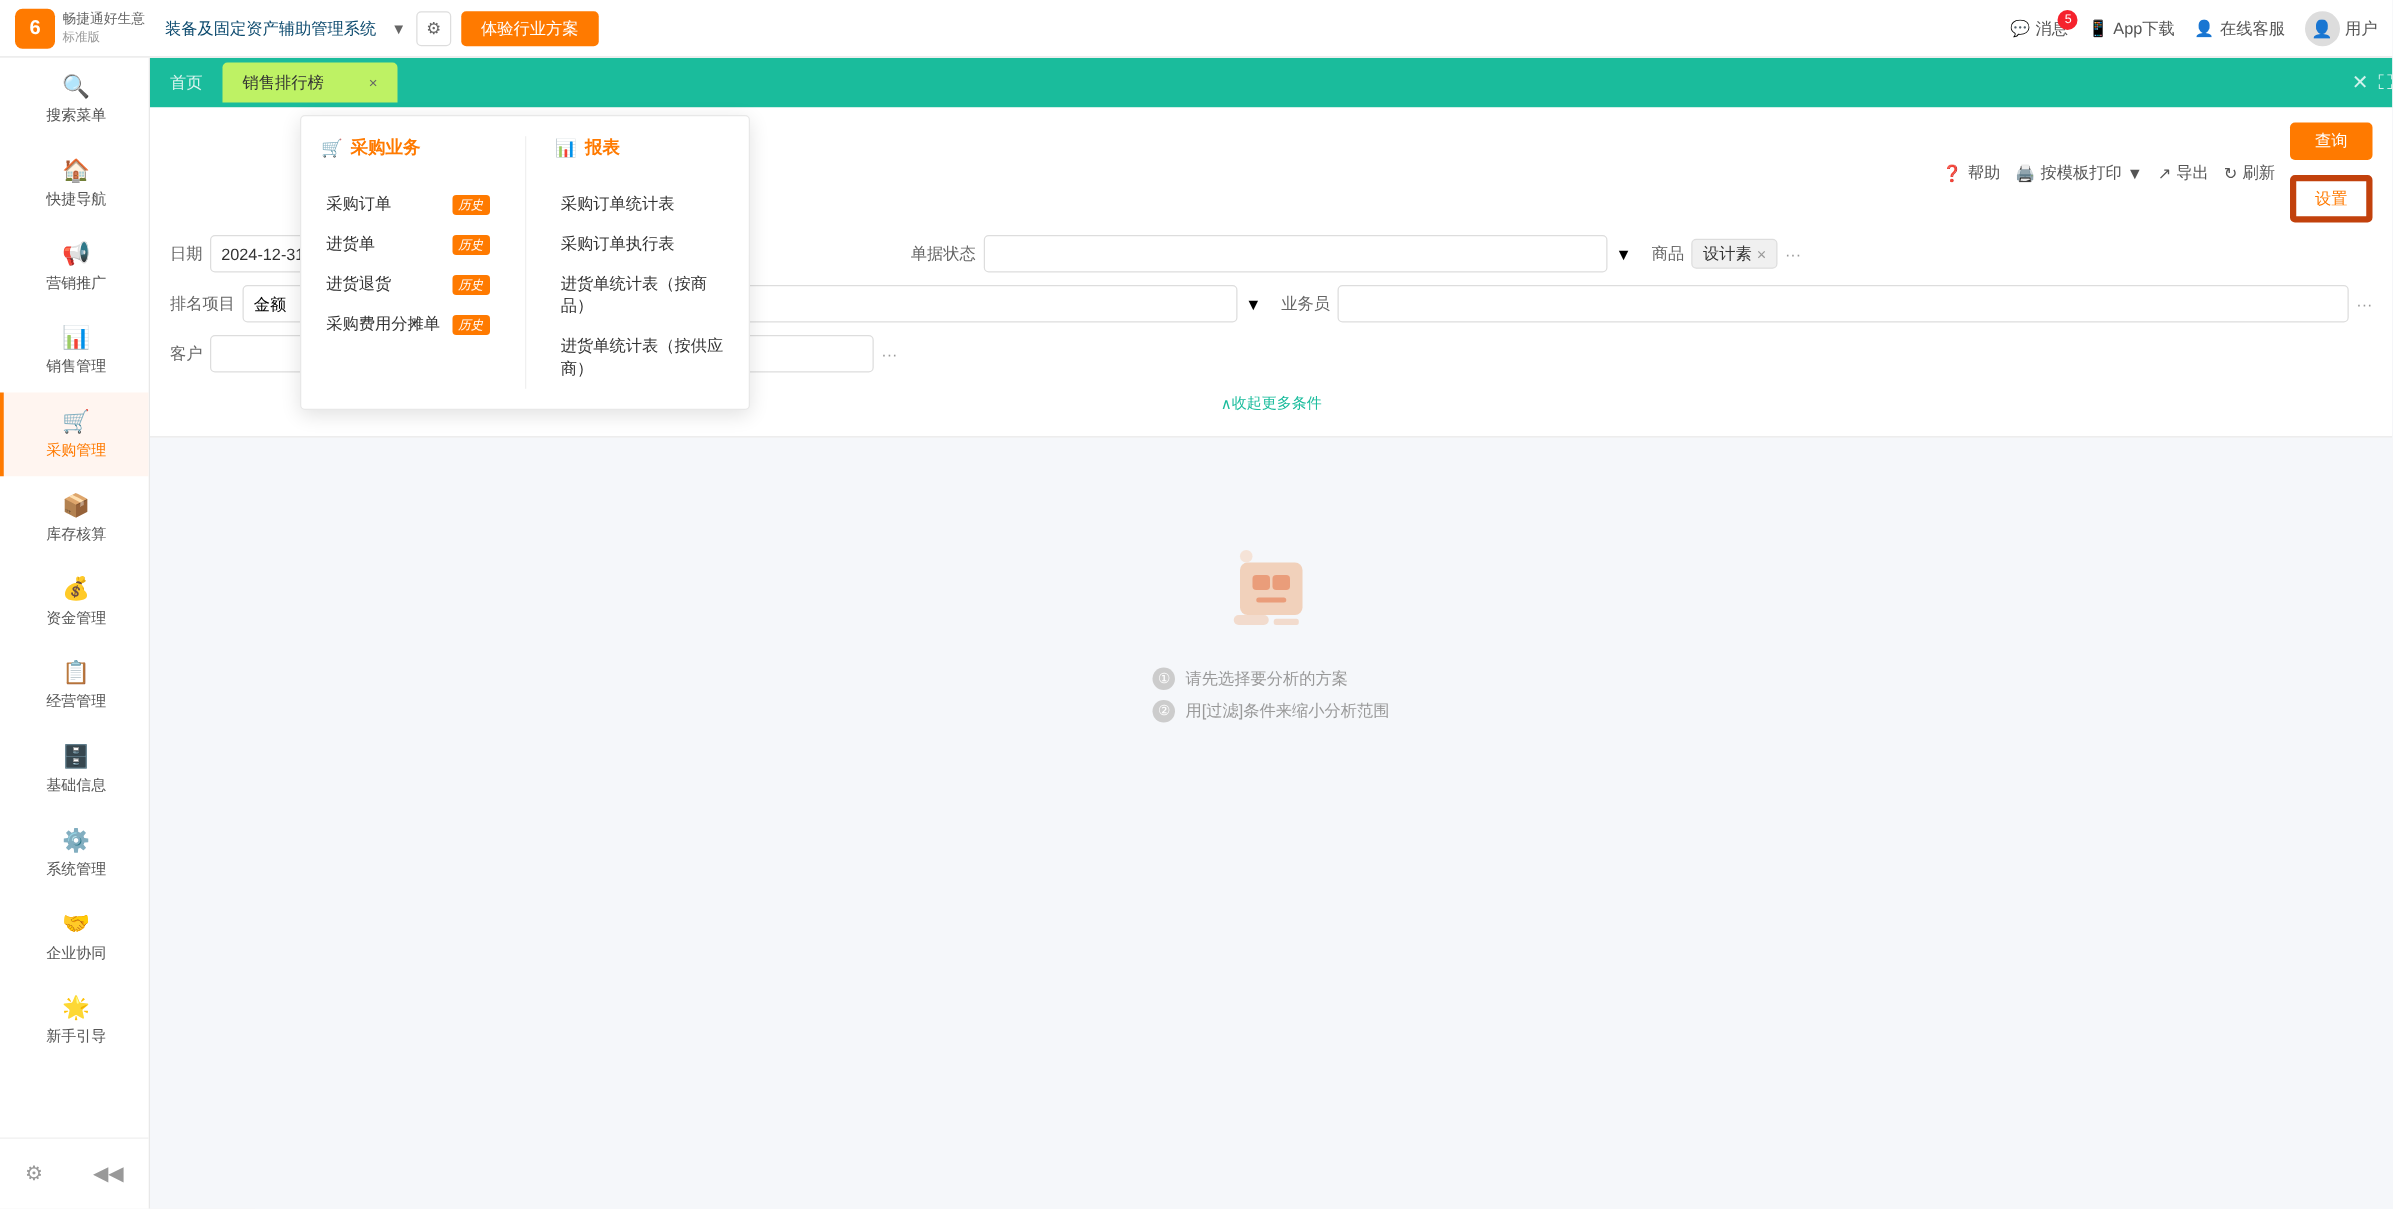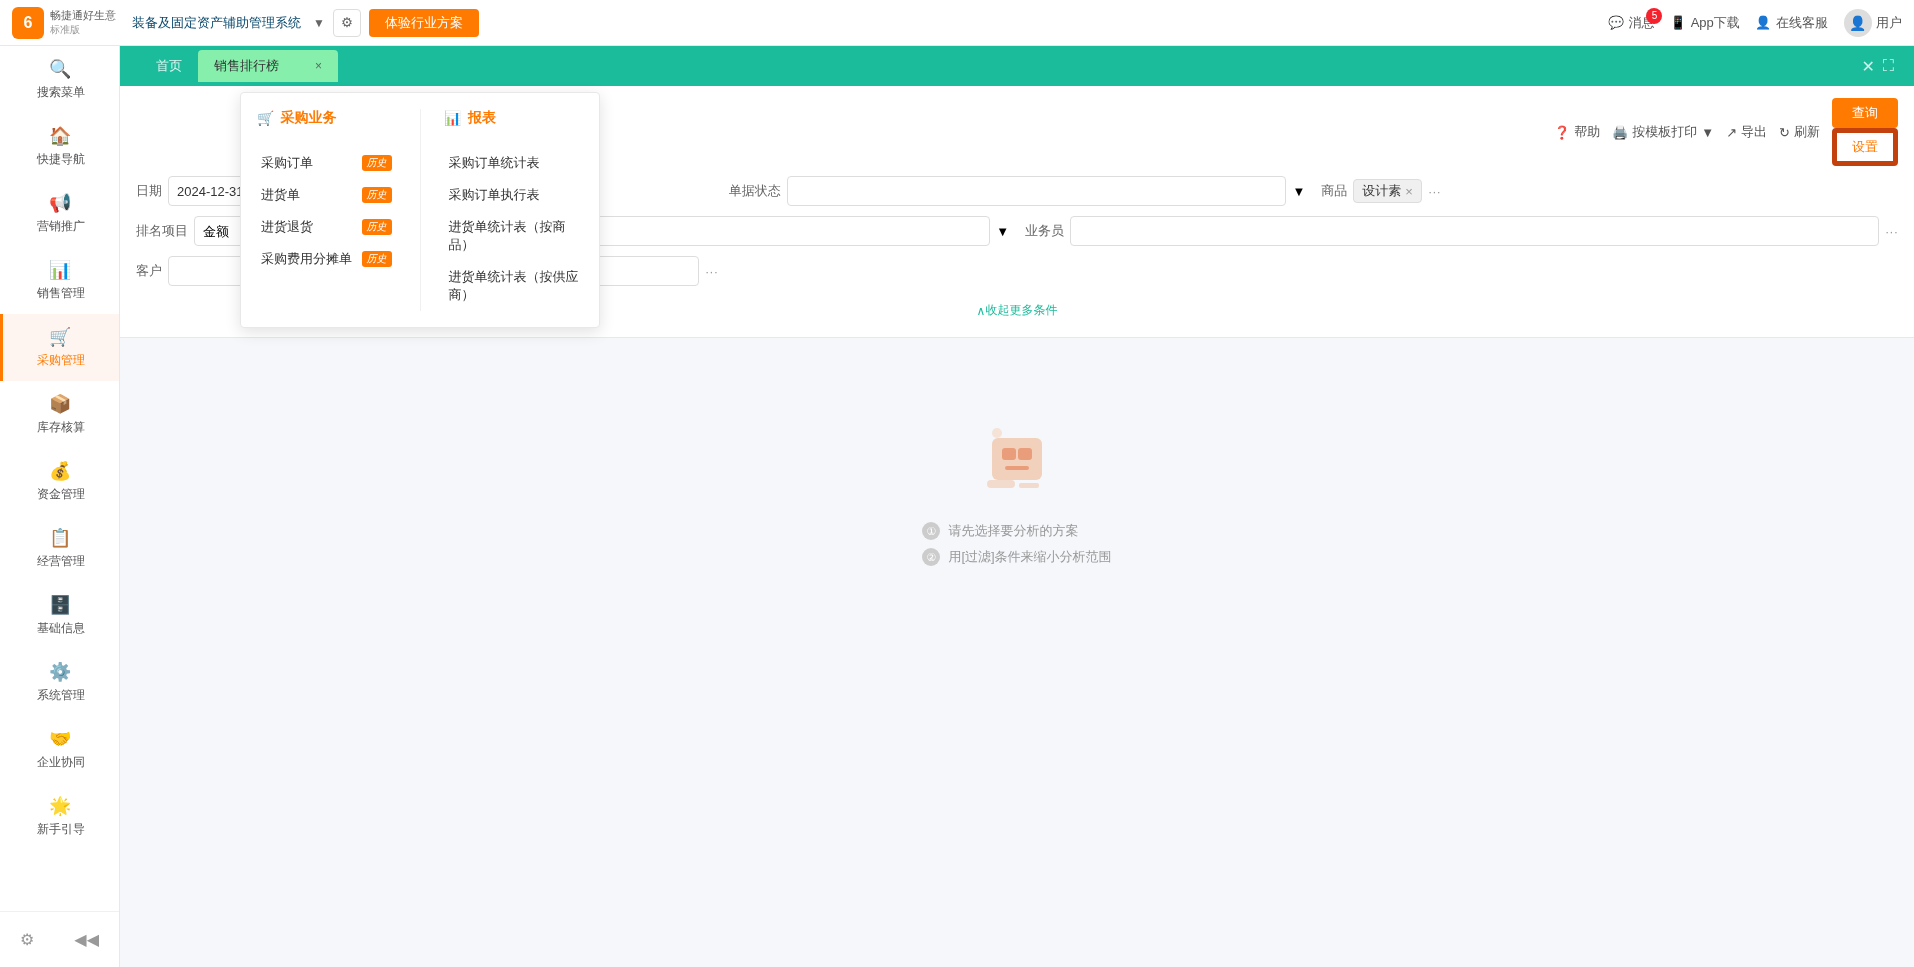--- a/index.html
+++ b/index.html
@@ -152,36 +152,36 @@
       overflow: hidden;
       position: relative;
     }
 
     
     .tab-bar {
       height: 40px;
       background: #1abc9c;
       display: flex;
       align-items: center;
-      padding: 0 20px;
+      padding: 0 0;
       flex-shrink: 0;
     }
     .tab-item {
       height: 32px;
       padding: 0 16px;
       display: flex;
       align-items: center;
       gap: 6px;
       cursor: pointer;
       color: rgba(255,255,255,0.85);
       font-size: 13px;
       border-radius: 4px 4px 0 0;
     }
     .tab-item.active {
-      background: #86efac;
+      background: #bef264;
       color: #333;
       gap: 36px;
     }
     .tab-item .tab-close {
       font-size: 12px;
       color: #999;
       cursor: pointer;
     }
     .tab-item.active .tab-close { color: #666; }
 
@@ -354,21 +354,21 @@
       display: flex; align-items: center; gap: 6px;
       color: #ff7a00; font-size: 14px; font-weight: bold;
       margin-bottom: 12px;
       padding-bottom: 8px;
     }
     .dropdown-col-title.reports { color: #ff7a00; }
     .col-divider {
       width: 1px; background: #f0f0f0; margin: 0 4px;
     }
     .dropdown-item {
-      display: flex; align-items: center; justify-content: space-between;
+      display: flex; align-items: flex-end; justify-content: space-between;
       padding: 7px 4px;
       cursor: pointer;
       color: #333; font-size: 13px;
       border-radius: 3px;
     }
     .history-badge {
       background: #ff7a00;
       color: #fff;
       border-radius: 3px;
       font-size: 10px;
@@ -507,21 +507,21 @@
             <span>▼</span>
           </button>
           <button class="toolbar-btn">
             <span>↗</span>
             <span>导出</span>
           </button>
           <button class="toolbar-btn">
             <span>↻</span>
             <span>刷新</span>
           </button>
-          <div style="display:flex; flex-direction:column; gap:0;">
+          <div style="display:flex; flex-direction:column; gap:12px;">
             <button class="query-btn">查询</button>
             <button class="settings-action-btn">设置</button>
           </div>
         </div>
 
         <div class="filter-row">
           <div class="filter-group">
             <span class="filter-label">日期</span>
             <div class="date-range">
               <input class="filter-input" style="width: 120px;" value="2024-12-31" readonly="">

